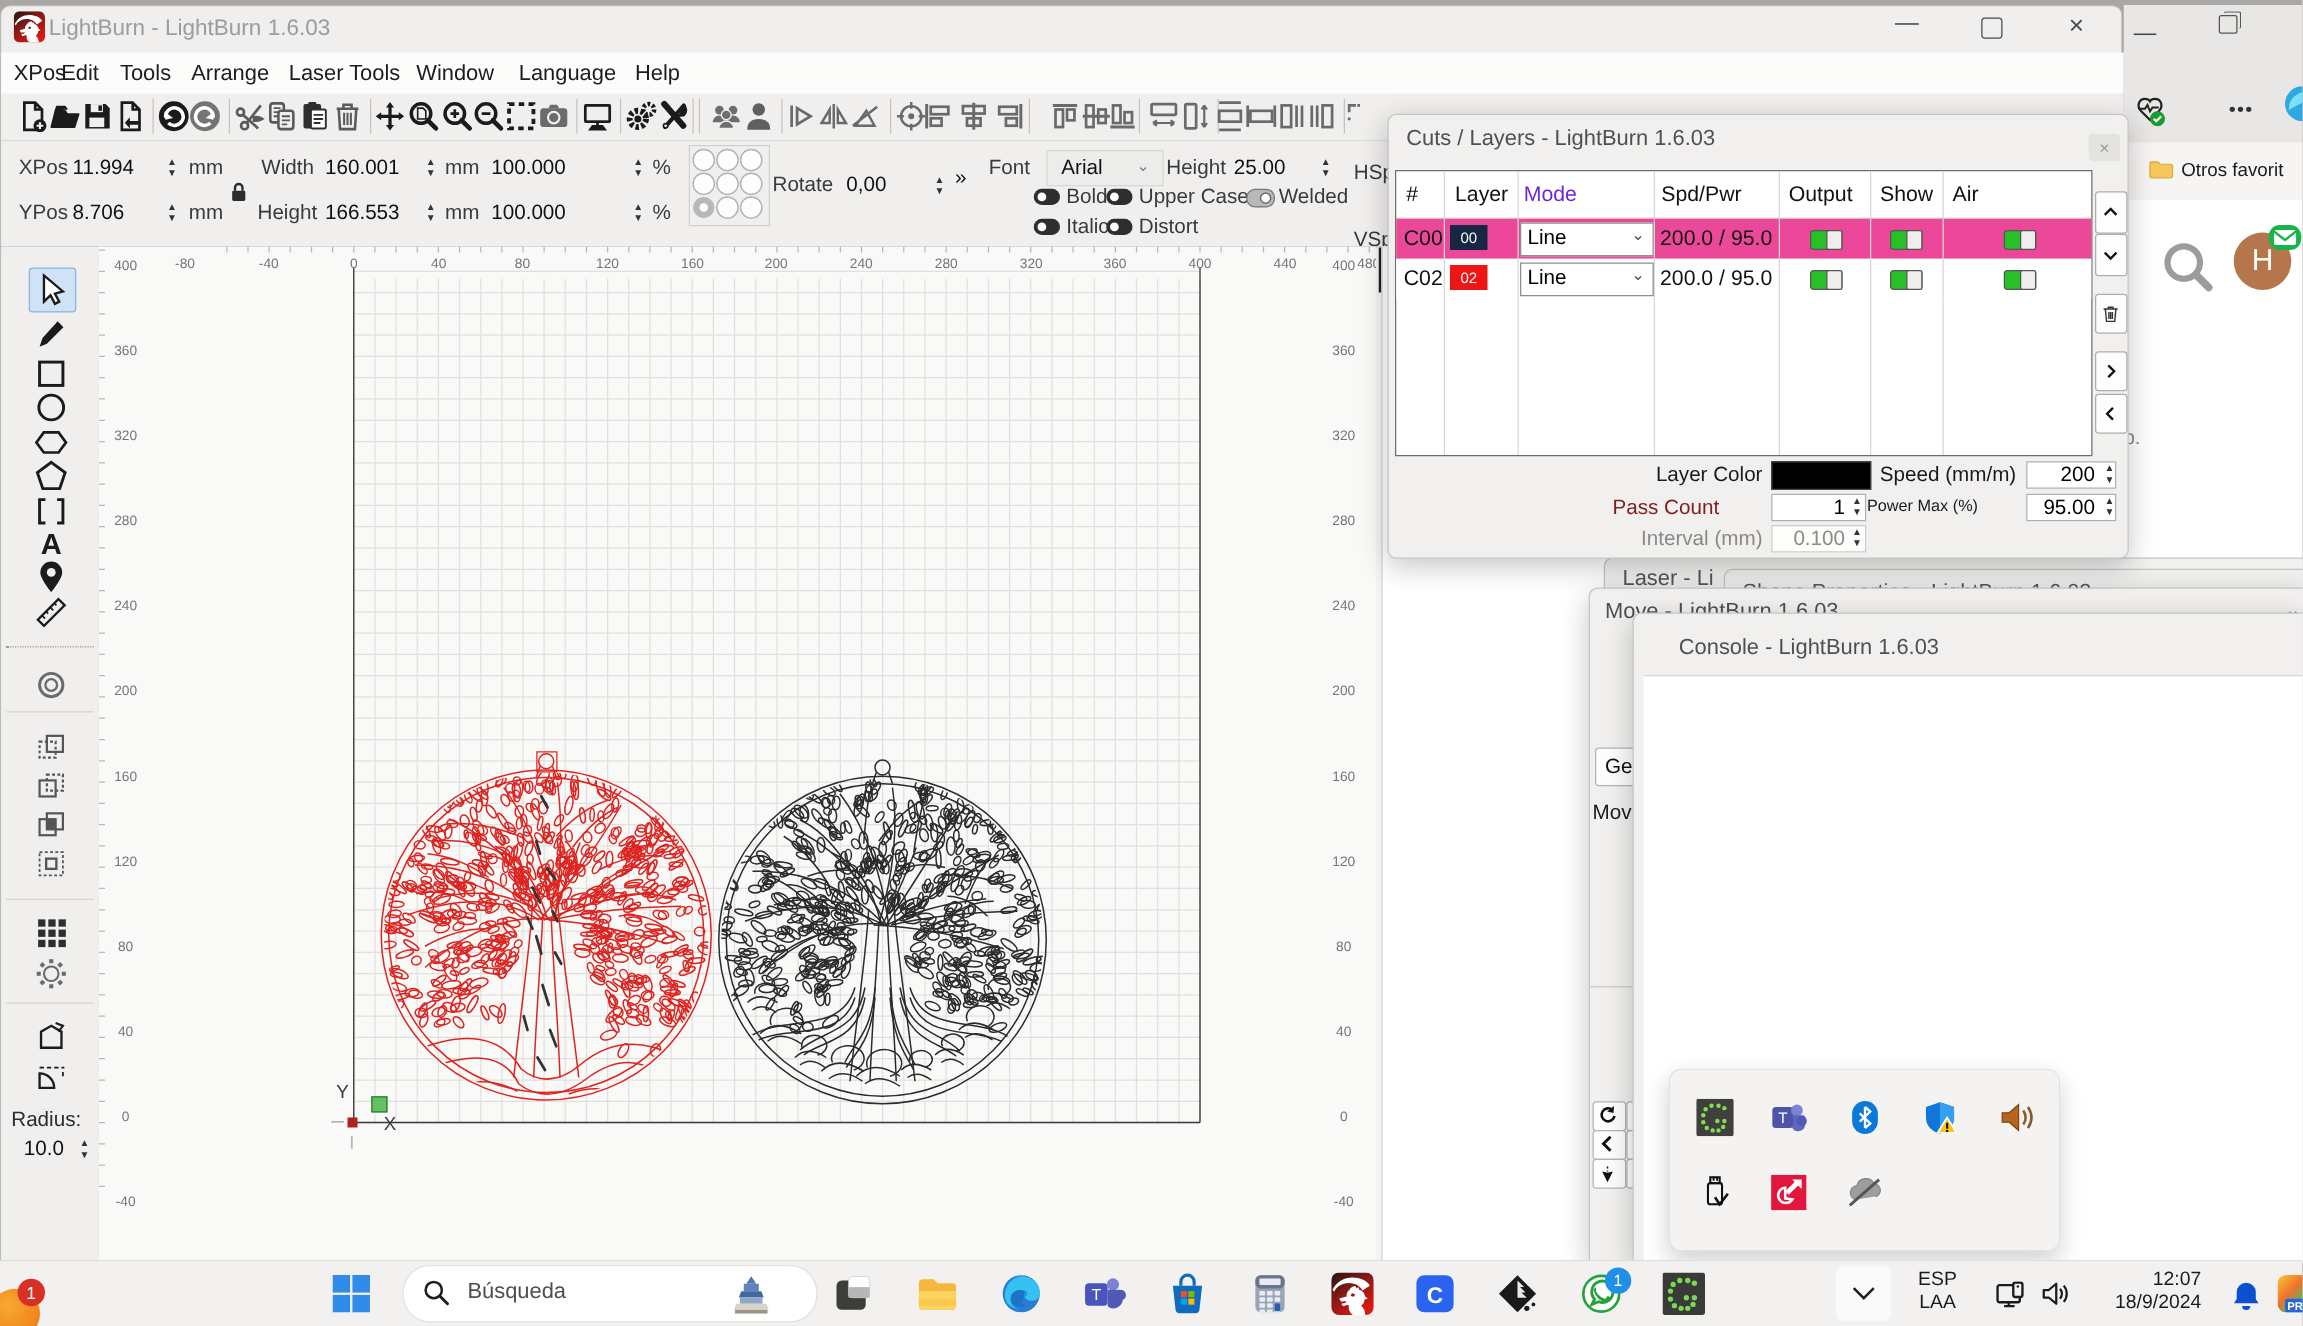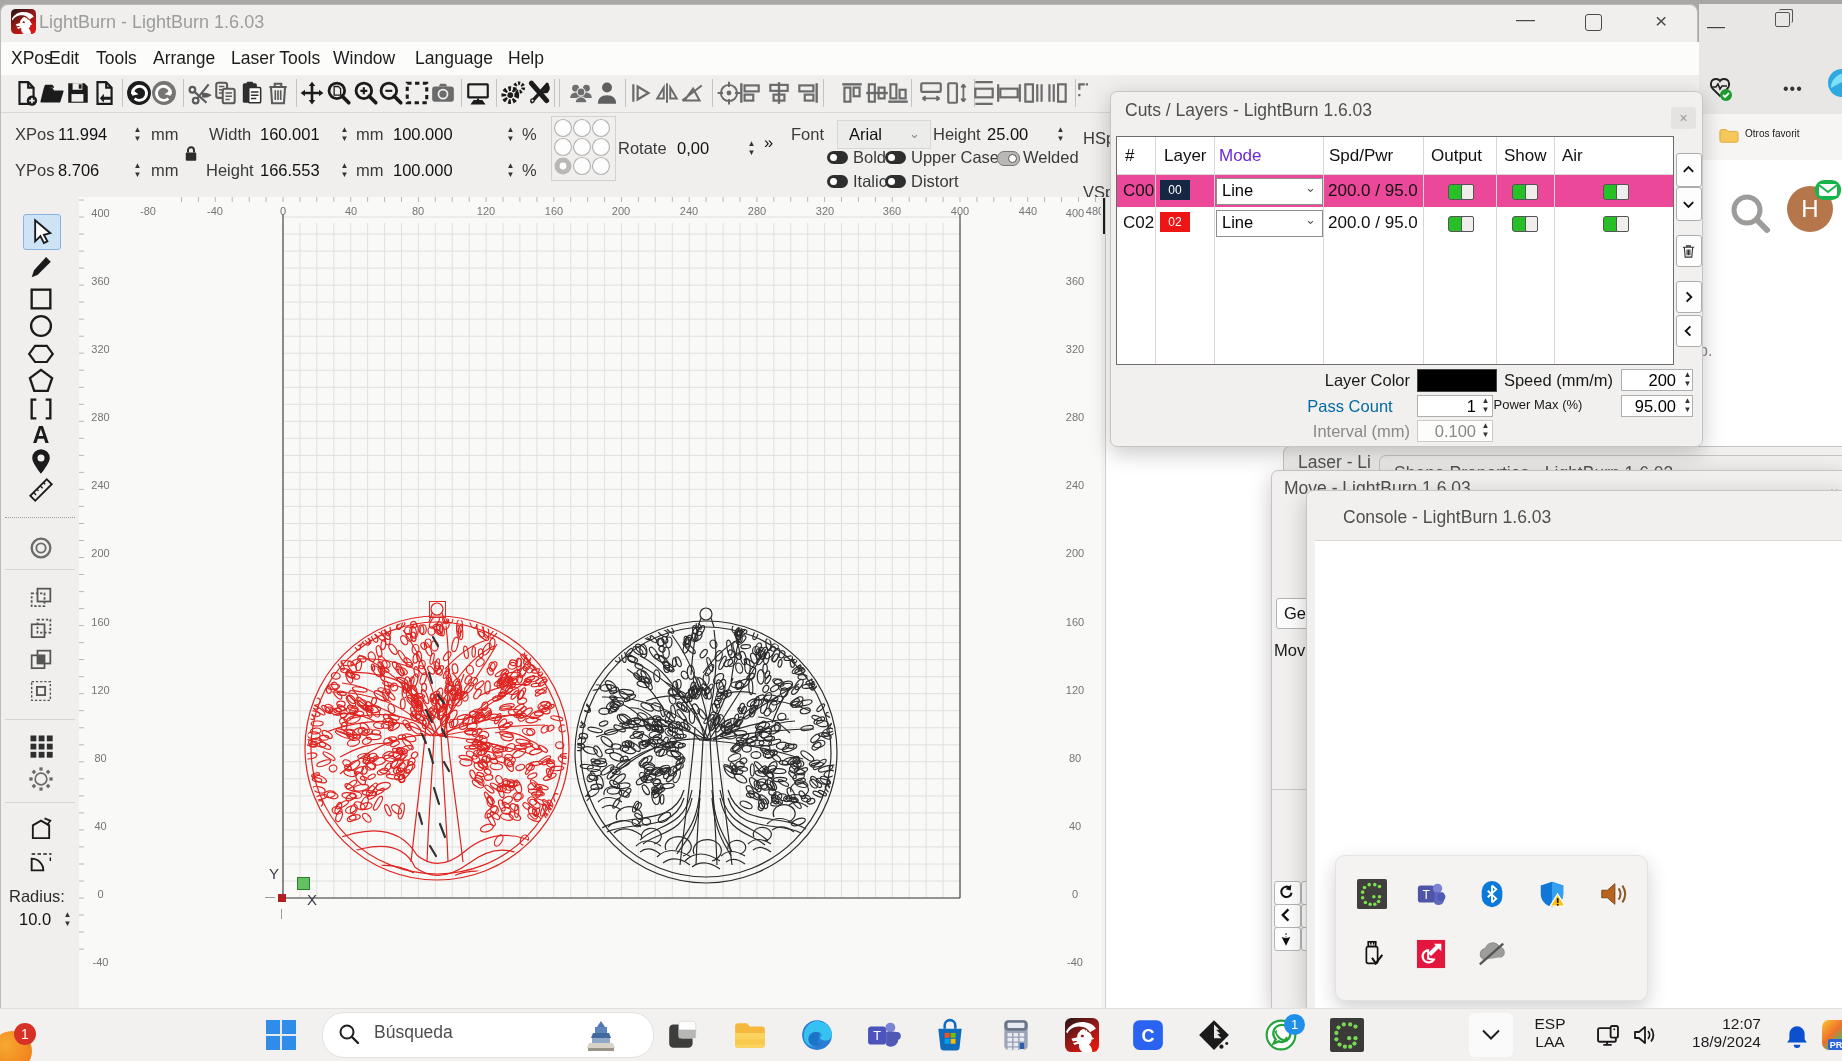--- a/index.html
+++ b/index.html
@@ -1909,21 +1909,21 @@
     </svg>
     <div class="abs" style="left:84px;top:76px;color:#333;font-size:16px;letter-spacing:1px">•••</div>
     <svg class="abs" style="left:128px;top:64px" width="30" height="30" viewBox="0 0 30 30">
       <circle cx="15" cy="15" r="14" fill="#2ea8e0"></circle>
       <path d="M4 20 a14 14 0 0 1 22-12" fill="#7ee0f2"></path>
     </svg>
     <div class="abs" style="left:0;top:110px;width:143px;height:46px;background:#f7f5f4"></div>
     <svg class="abs" style="left:20px;top:122px" width="20" height="18" viewBox="0 0 22 16">
       <path d="M1 4 a2 2 0 0 1 2-2 h5 l2 2 h9 a2 2 0 0 1 2 2 v8 a2 2 0 0 1 -2 2 H3 a2 2 0 0 1 -2-2 Z" fill="#f7c859" stroke="#d9a93c" stroke-width="1"></path>
     </svg>
-    <div class="abs" style="left:46px;top:124px;font-size:10px;color:#1a1a1a;white-space:nowrap">Otros favorit</div>
+    <div class="abs" style="left:46px;top:124px;font-size:15px;color:#1a1a1a;white-space:nowrap">Otros favorit</div>
     <div class="abs" style="left:0;top:156px;width:143px;height:852px;background:#fff"></div>
     <svg class="abs" style="left:28px;top:186px" width="46" height="46" viewBox="0 0 46 46">
       <circle cx="20" cy="20" r="13" fill="none" stroke="#9d9c9a" stroke-width="5"></circle>
       <path d="M30 30 L40 40" stroke="#9d9c9a" stroke-width="6" stroke-linecap="round"></path>
     </svg>
     <div class="abs" style="left:88px;top:182px;width:46px;height:46px;border-radius:50%;background:#b5764c;color:#fff;font-size:24px;text-align:center;line-height:46px">H</div>
     <div class="abs" style="left:116px;top:176px;width:26px;height:20px;border-radius:9px;background:#16b44a"></div>
     <svg class="abs" style="left:120px;top:180px" width="18" height="12" viewBox="0 0 18 12">
       <rect x="0" y="0" width="18" height="12" rx="2" fill="#fff"></rect>
       <path d="M0 1 L9 8 L18 1" fill="none" stroke="#16b44a" stroke-width="1.8"></path>
@@ -2050,21 +2050,21 @@
     <div class="abs" style="left:565px;top:223px;width:24px;height:30px;background:#fdfdfd;border:1px solid #aeadac;border-radius:3px">
       <svg class="abs" style="left:4px;top:7px" width="15" height="16" viewBox="0 0 16 16">
         <path d="M10 3 L5 8 L10 13" fill="none" stroke="#111" stroke-width="2"></path>
       </svg>
     </div>
     <div class="abs" style="left:179px;top:279px;width:120px;text-align:right;font-size:16.5px;color:#1a1a1a">Layer Color</div>
     <div class="abs" style="left:306px;top:277px;width:78px;height:21px;background:#000;border:1px solid #444"></div>
     <div class="abs" style="left:352px;top:279px;width:150px;text-align:right;font-size:16.5px;color:#1a1a1a">Speed (mm/m)</div>
     <div class="abs" style="left:510px;top:277px;width:72px;height:22px;background:#fff;border:1px solid #b0afae;font-size:16.5px;text-align:right;padding-right:16px;line-height:21px;box-sizing:border-box">200</div>
     <div class="spin" style="left:570px;top:278px"></div>
-    <div class="abs" style="left:179px;top:305px;width:120px;text-align:center;font-size:16.5px;color:#0369a1">Pass Count</div>
+    <div class="abs" style="left:179px;top:305px;width:120px;text-align:left;font-size:16.5px;color:#7f1d1d">Pass Count</div>
     <div class="abs" style="left:306px;top:303px;width:76px;height:22px;background:#fff;border:1px solid #b0afae;font-size:16.5px;text-align:right;padding-right:16px;line-height:21px;box-sizing:border-box">1</div>
     <div class="spin" style="left:368px;top:304px"></div>
     <div class="abs" style="left:352px;top:305px;width:150px;text-align:center;font-size:13px;color:#1a1a1a">Power Max (%)</div>
     <div class="abs" style="left:510px;top:303px;width:72px;height:22px;background:#fff;border:1px solid #b0afae;font-size:16.5px;text-align:right;padding-right:16px;line-height:21px;box-sizing:border-box">95.00</div>
     <div class="spin" style="left:570px;top:304px"></div>
     <div class="abs" style="left:179px;top:330px;width:120px;text-align:right;font-size:16.5px;color:#8a8988">Interval (mm)</div>
     <div class="abs" style="left:306px;top:328px;width:76px;height:22px;background:#fdfdfc;border:1px solid #cccbca;font-size:16.5px;color:#8a8988;text-align:right;padding-right:16px;line-height:21px;box-sizing:border-box">0.100</div>
     <div class="spin" style="left:368px;top:329px"></div>
   </div>
 <div class="abs" style="left:1335px;top:855px;width:311px;height:144px;background:#f5f3f2;border:1px solid #e4e2e1;border-radius:10px;box-shadow:0 8px 20px rgba(0,0,0,.18)">

